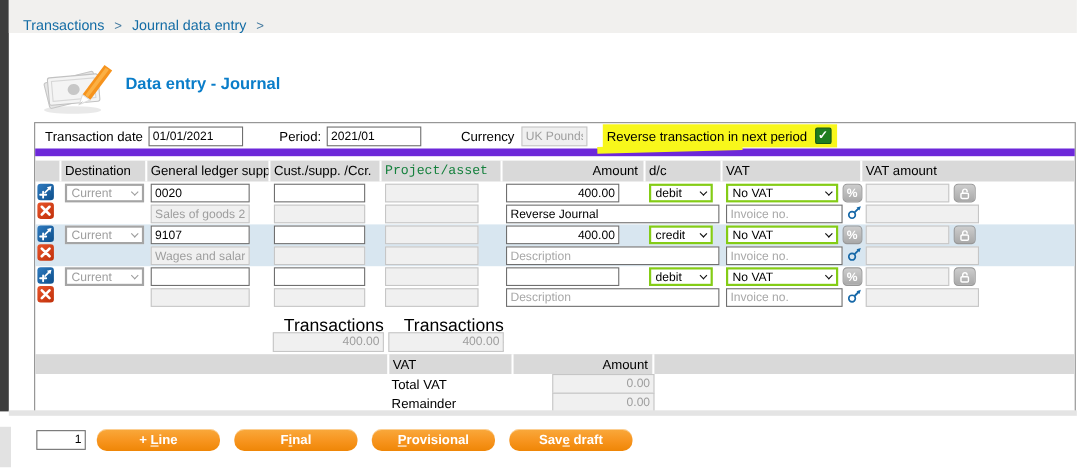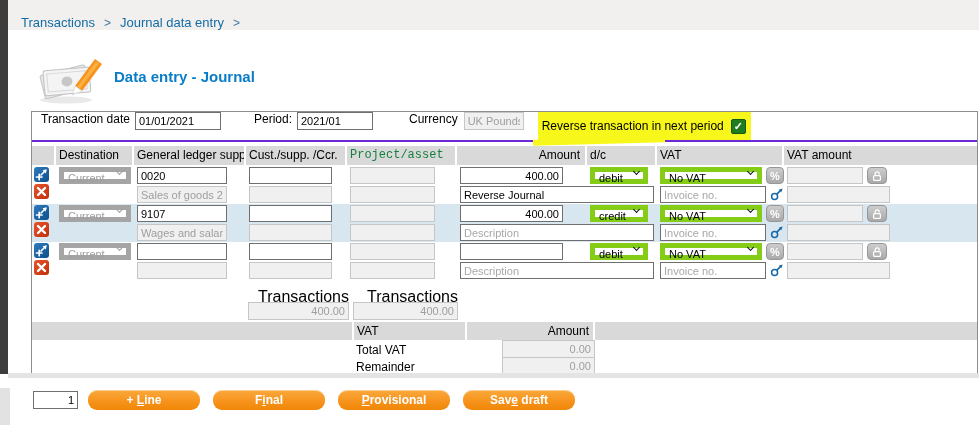--- a/index.html
+++ b/index.html
@@ -18,22 +18,22 @@
 
   
   .logo { position:absolute; left:36px; top:50px; }
   .page-title { position:absolute; left:114px; top:68px; font-size:15px; font-weight:bold; color:#0a7dc9; }
 
   
   .main-box { position:absolute; left:31px; top:111px; width:947px; height:265px;
               border:1px solid #8d8d8d; background:#fff; font-size:11px; }
 
   
-  .date-row { position:absolute; left:0; top:0; width:100%; height:30px; border-bottom:2px solid #6d28d9;
-              display:flex; padding-left:9px; font-size:12px; color:#000; }
+  .date-row { position:absolute; left:0; top:0; width:100%; height:30px; border-bottom:7px solid #6d28d9;
+              display:flex; align-items:center; padding-left:9px; font-size:12px; color:#000; }
   .lbl { white-space:nowrap; }
 
   .inp { height:18px; border:1px solid #6f6f6f; background:#fff; padding:0 3px;
          font-family:"Liberation Sans", sans-serif; font-size:11px; color:#000; }
   .inp.dis { background:#f0f0f0; border-color:#c6c6c6; color:#9e9e9e; }
   .inp.amt { text-align:right;padding-left:27px; }
   .inp::placeholder { color:#a8a8a8; opacity:1; }
 
   
   .hl { background:#f8f71b; display:flex; align-items:center; padding:3px 5px 3px 4px; position:relative; margin-left:14px; }
@@ -61,21 +61,21 @@
   .gr1{grid-row:1}.gr2{grid-row:2}
   .icell { grid-column:1; grid-row:1 / span 2; display:flex; flex-direction:column;
            align-items:flex-start; padding:1px 0 0 2px; gap:2px; }
 
   .rg .inp, .rg .fsel { height:17px; }
   .w-dest{width:72px}.w-gl{width:90px}.w-cust{width:83px}.w-proj{width:85px}
   .w-amt{width:103px}.w-desc{width:194px}.w-dc{width:58px}.w-vat{width:110px}
   .w-inv{width:106px}.w-vamt1{width:76px}.w-vamt2{width:103px}
 
   
-  .fsel { border:5px solid #84cc16; background:#fff; display:flex; align-items:flex-start;
+  .fsel { border:2px solid #84cc16; background:#fff; display:flex; align-items:center;
           justify-content:space-between; padding:0 4px; font-size:11px; color:#000; cursor:pointer; }
   .chev { width:5px; height:5px; border-right:1.6px solid #111; border-bottom:1.6px solid #111;
           transform:rotate(45deg); margin-top:-3px; flex:none; }
   .fsel.gray { border-color:#a5a5a5; color:#9e9e9e; }
   .fsel.gray .chev { border-right-width:1.2px; border-bottom-width:1.2px; border-color:#9e9e9e; }
 
   
   .gbtn { width:20px; height:17px; border-radius:4px; border:1px solid #979797;
           background:linear-gradient(#cdcdcd,#a9a9a9); color:#fff; font-weight:bold; font-size:11px;
           display:inline-flex; align-items:center; justify-content:center; margin-left:4px; cursor:pointer;
@@ -143,21 +143,21 @@
   </svg>
 </div>
 <div class="page-title">Data entry - Journal</div>
 
 <div class="main-box">
 
   <div class="date-row">
     <span class="lbl">Transaction date</span>
     <input class="inp" style="width: 86px; margin-left: 5px;" value="01/01/2021">
     <span class="lbl" style="margin-left:33px">Period:</span>
-    <input class="inp" style="width: 76px; margin-left: 5px;" value="2021/01">
+    <input class="inp" style="width: 86px; margin-left: 5px;" value="2021/01">
     <span class="lbl" style="margin-left:36px">Currency</span>
     <input class="inp dis" style="width: 60px; margin-left: 6px;" disabled="" value="UK Pounds">
     <span class="hl">
       <span>Reverse transaction in next period</span>
       <span class="cb"><span>✓</span></span>
     </span>
   </div>
 
   <div class="hdr tgrid">
     <div class="hc"></div>

